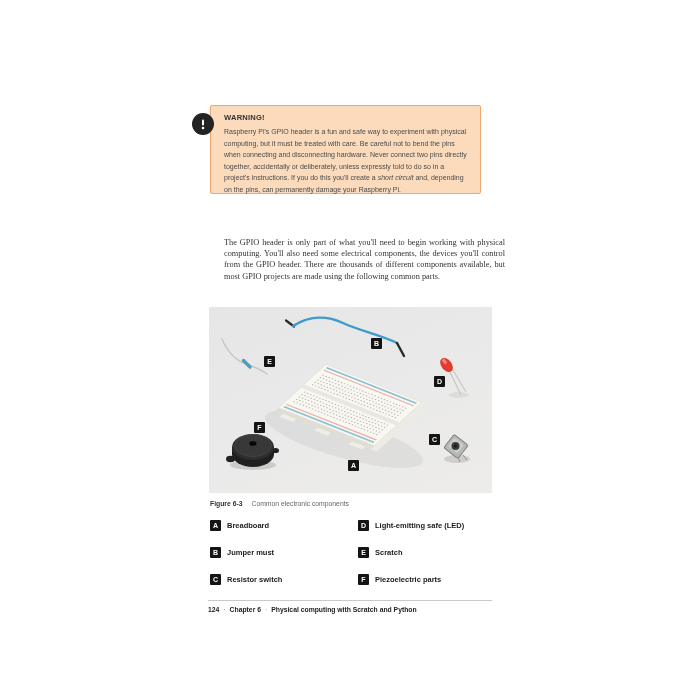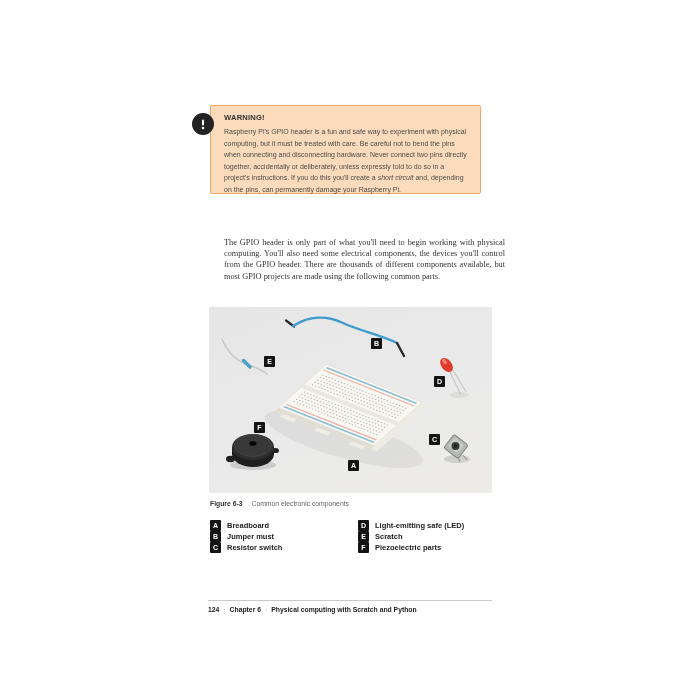--- a/index.html
+++ b/index.html
@@ -23,21 +23,21 @@
   
   .figure-image{position:absolute;left:209px;top:307px;width:283px;height:186px;
      background:linear-gradient(160deg,#e6e6e6 0%,#eaeaea 55%,#edece9 100%);}
   .figure-image svg{position:absolute;left:0;top:0;}
   .chip{position:absolute;width:11px;height:11px;background:#141414;color:#fff;
      font-size:7px;font-weight:bold;line-height:11px;text-align:center;border-radius:1px;}
   .caption{position:absolute;left:210px;top:500px;font-size:6.8px;color:#666;}
   .caption .cap-label{font-weight:bold;color:#333;margin-right:9px;}
   
   .legend{position:absolute;left:210px;top:520px;width:284px;display:grid;
-     grid-template-columns:148px 1fr;row-gap:0;}
+     grid-template-columns:148px 1fr;row-gap:16px;}
   .legend-item{display:flex;align-items:center;}
   .legend-item .chip{position:static;flex:0 0 11px;margin-right:6px;}
   .legend-label{font-size:7.5px;font-weight:bold;color:#1a1a1a;}
   
   .footer-rule{position:absolute;left:208px;top:600px;width:284px;height:1px;background:#c9c9c9;}
   .footer{position:absolute;left:208px;top:606px;font-size:6.8px;font-weight:bold;color:#222;}
   .footer .sep{color:#999;margin:0 4px;font-weight:normal;}
 </style>
 </head>
 <body>

